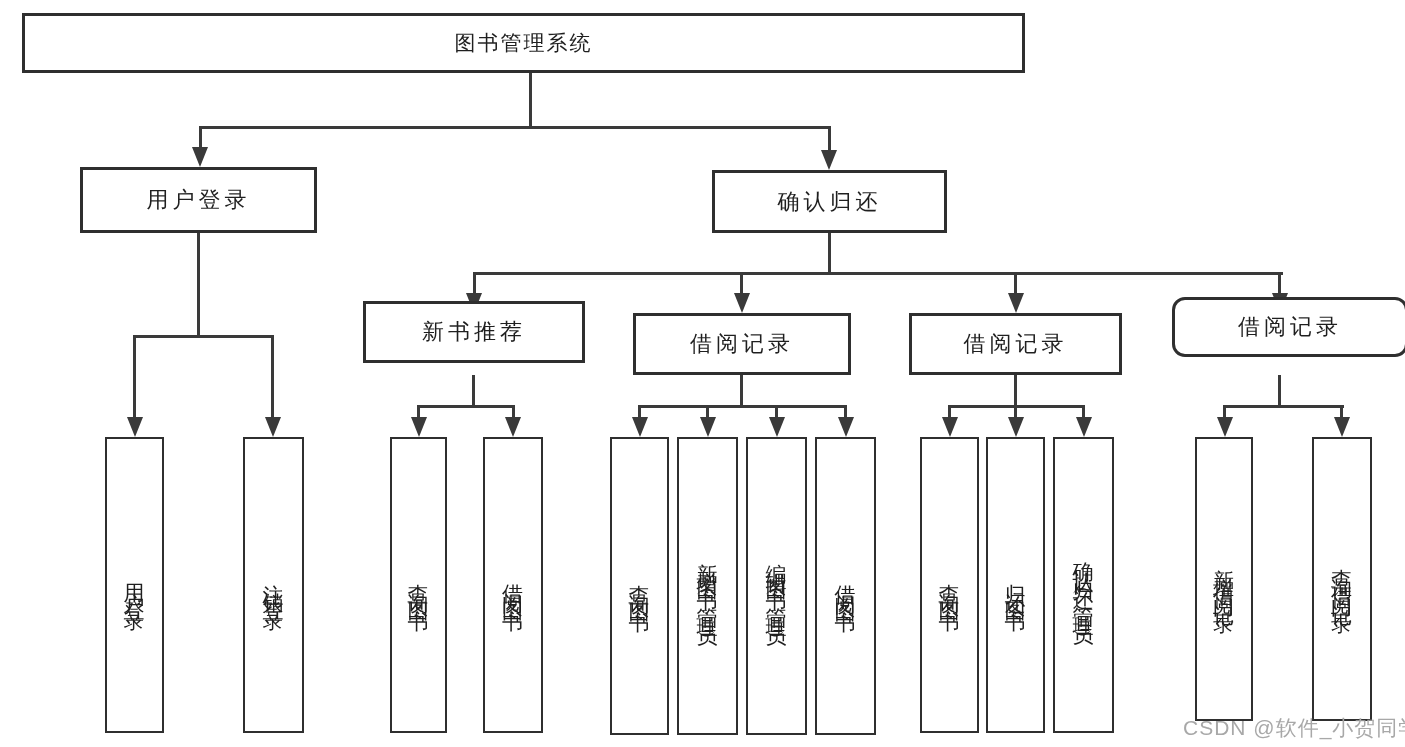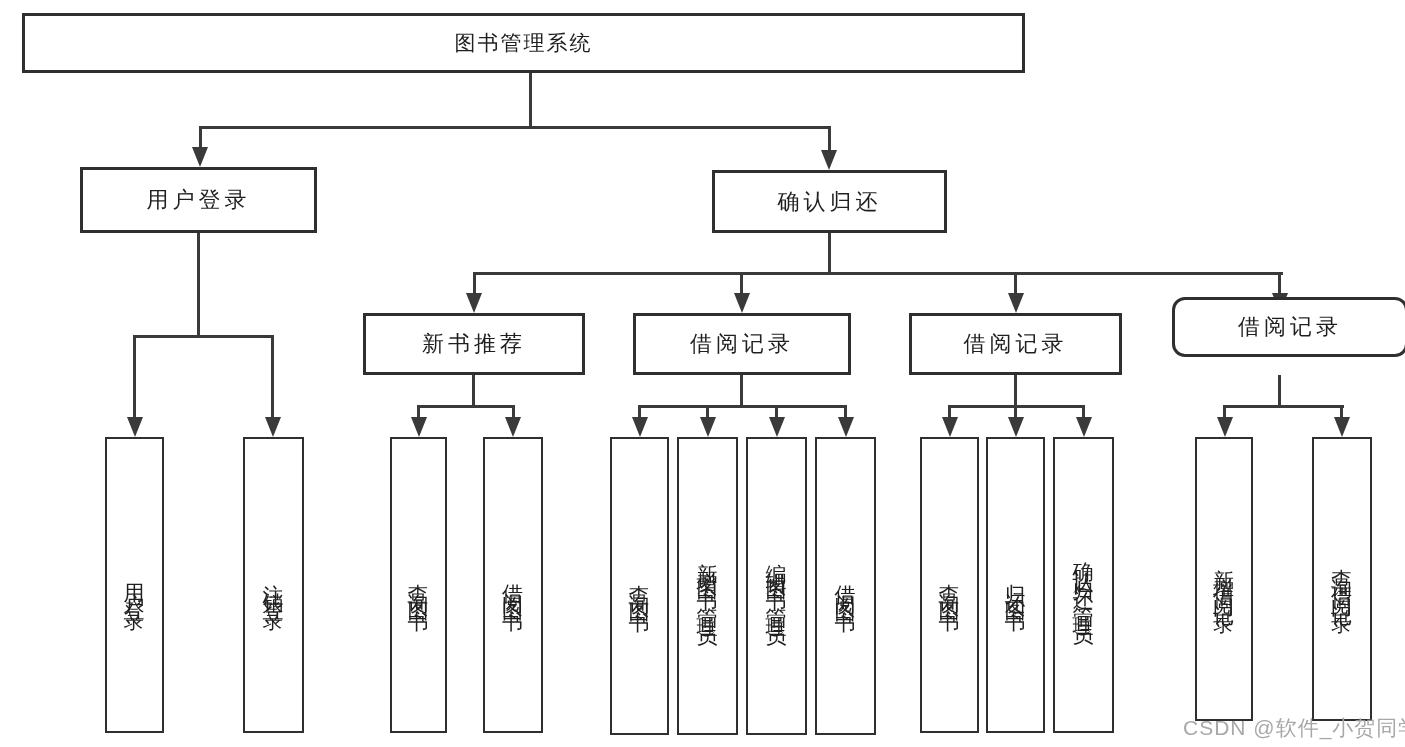--- a/index.html
+++ b/index.html
@@ -63,21 +63,21 @@
   <div class="line" style="left:473px;top:272px;width:810px;height:3px;"></div>
   <div class="line" style="left:473px;top:272px;width:3px;height:21px;"></div>
   <div class="arrow" style="left:466px;top:293px;"></div>
   <div class="line" style="left:740px;top:272px;width:3px;height:21px;"></div>
   <div class="arrow" style="left:734px;top:293px;"></div>
   <div class="line" style="left:1014px;top:272px;width:3px;height:21px;"></div>
   <div class="arrow" style="left:1008px;top:293px;"></div>
   <div class="line" style="left:1278px;top:272px;width:3px;height:21px;"></div>
   <div class="arrow" style="left:1272px;top:293px;"></div>
 
-  <div class="box" style="left:363px;top:313px;width:222px;height:62px;">
+  <div class="box" style="left:363px;top:301px;width:222px;height:62px;">
     <span>新书推荐</span>
   </div>
   <div class="box" style="left:633px;top:313px;width:218px;height:62px;">
     <span>借阅记录</span>
   </div>
   <div class="box" style="left:909px;top:313px;width:213px;height:62px;">
     <span>借阅记录</span>
   </div>
   <div class="box" style="left:1172px;top:297px;width:236px;height:60px;border-radius:13px;">
     <span>借阅记录</span>

